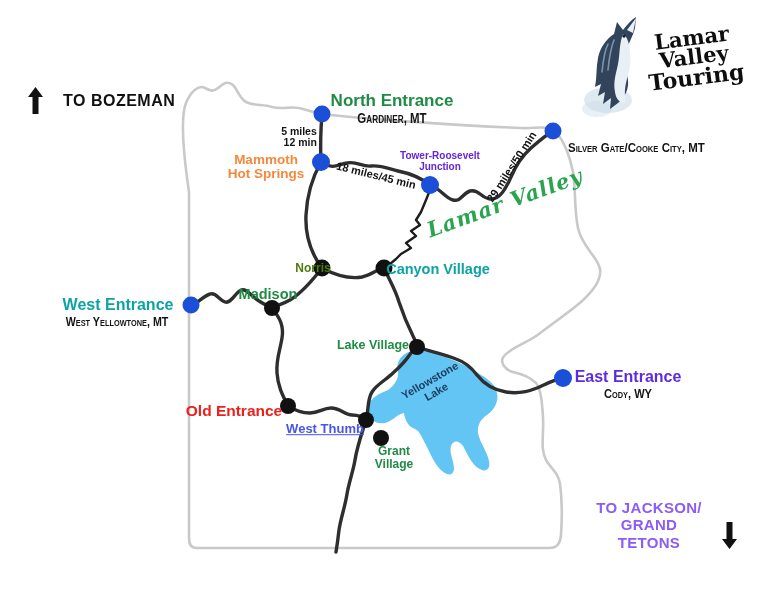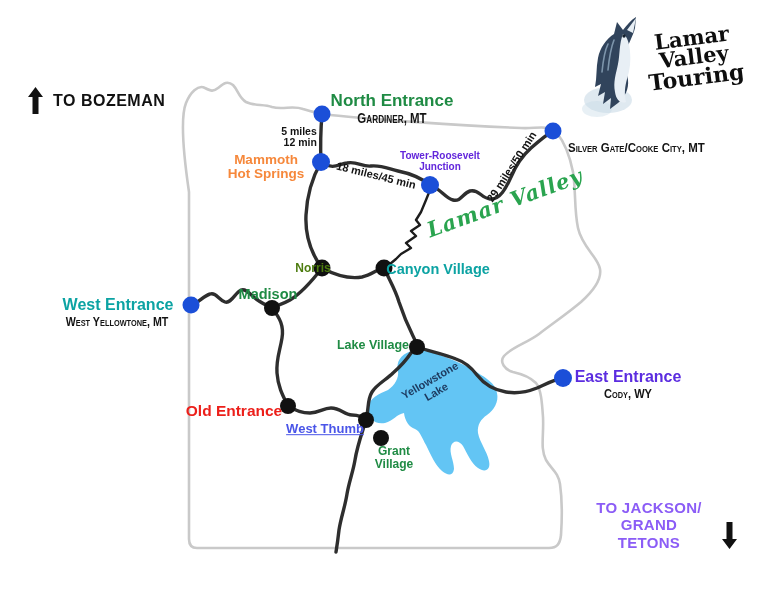--- a/index.html
+++ b/index.html
@@ -38,21 +38,21 @@
   #lbl-29miles {left:512px;top:167px;font-size:11px;color:#141414;transform:translate(-50%,-50%) rotate(-57deg);}
 
   
   #lbl-lamar {left:505px;top:203px;font-size:21px;color:#2aa44f;
               font-family:"DejaVu Serif",serif;font-style:italic;font-weight:700;
               letter-spacing:1px;transform:translate(-50%,-50%) rotate(-20deg);}
   #lbl-lake  {left:433px;top:386px;font-size:11px;color:#1d3a5f;line-height:1.15;
               transform:translate(-50%,-50%) rotate(-30deg);}
 
   
-  #dir-bozeman{position:absolute;left:28px;top:87px;display:flex;align-items:center;gap:10px;}
+  #dir-bozeman{position:absolute;left:28px;top:87px;display:flex;align-items:center;gap:20px;}
   #dir-bozeman .txt{font-size:16px;font-weight:800;color:#111;letter-spacing:.5px;}
   #dir-jackson{position:absolute;left:649px;top:525px;transform:translate(-50%,-50%);
                text-align:center;font-size:15px;font-weight:800;color:#8b5cf6;line-height:1.15;letter-spacing:.3px;}
   #jackson-arrow{position:absolute;left:722px;top:522px;}
   .arrow-icon svg{display:block;}
 
   
   #logo{position:absolute;left:560px;top:12px;width:200px;height:100px;}
   #logo-text{position:absolute;left:72px;top:16px;width:124px;text-align:center;
              transform:rotate(-7deg);font-family:"DejaVu Serif",serif;font-weight:700;

